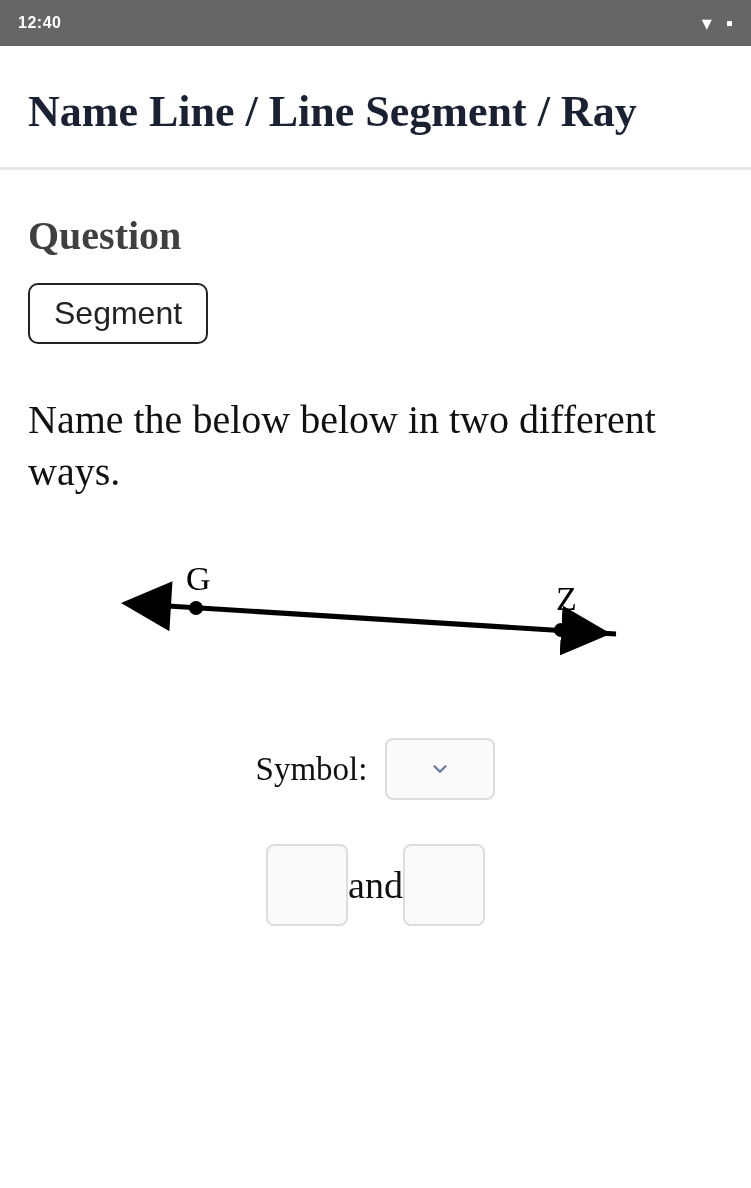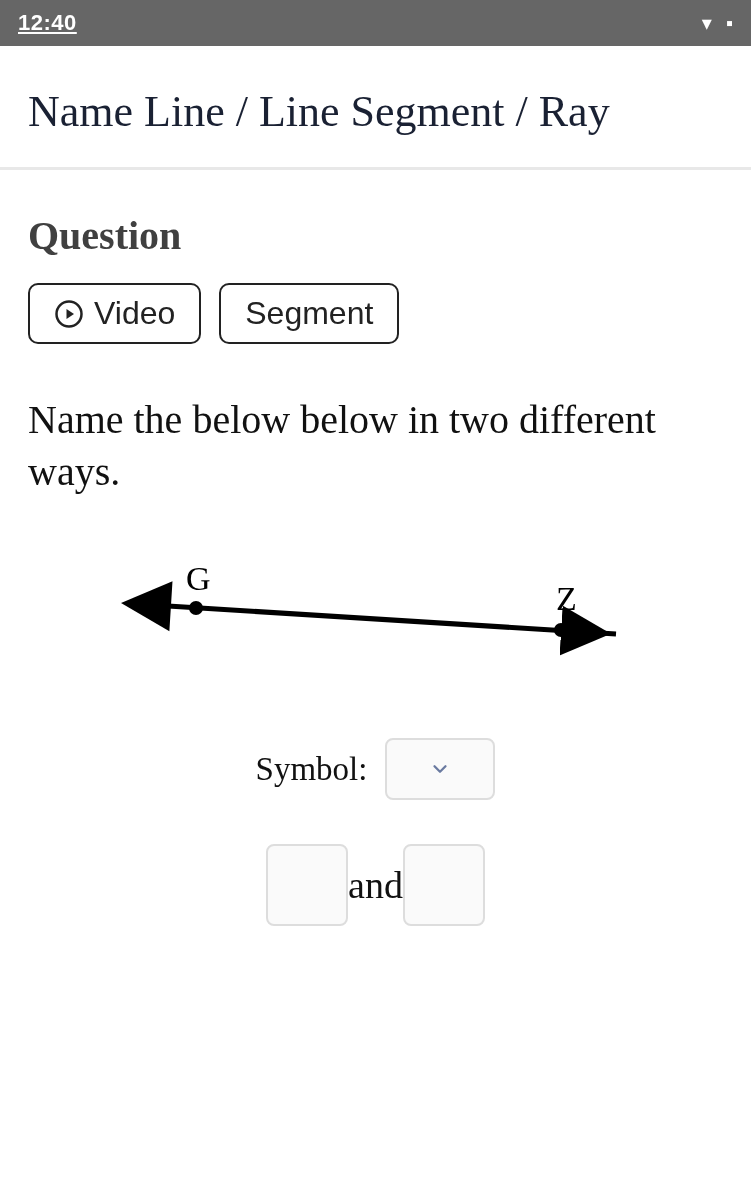--- a/index.html
+++ b/index.html
@@ -1,24 +1,24 @@
 <!DOCTYPE html>
 <html><head>
 <meta charset="utf-8">
 <style>
   * { box-sizing: border-box; margin: 0; padding: 0; }
   html, body { width: 751px; height: 1188px; font-family: Georgia, 'Times New Roman', serif; background: #fff; }
   .topbar { height: 46px; background: #666; display: flex; align-items: center; justify-content: space-between; padding: 0 18px; color: #fff; font-family: Arial, sans-serif; }
-  .topbar-left { font-weight: bold; font-size: 22px; letter-spacing: 0.5px; text-decoration: underline; }
+  .topbar-left { font-weight: bold; font-size: 16px; letter-spacing: 0.5px; }
   .topbar-right { display: flex; gap: 14px; align-items: center; }
   .topbar-icon { font-size: 20px; color: #fff; }
 
   .content { padding: 0; }
   .title-wrap { padding: 40px 28px 30px 28px; border-bottom: 3px solid #e8e8e8; }
-  .title { font-size: 44px; font-weight: normal; color: #1a2133; font-family: Georgia, serif; }
+  .title { font-size: 44px; font-weight: bold; color: #1a2133; font-family: Georgia, serif; }
 
   .body { padding: 42px 28px 0 28px; }
   .question-heading { font-size: 40px; font-weight: bold; color: #404040; font-family: Georgia, serif; margin-bottom: 24px; }
 
   .btn-row { display: flex; gap: 18px; margin-bottom: 50px; }
   .btn { display: flex; align-items: center; gap: 10px; border: 2.5px solid #222; border-radius: 10px; background: #fff; padding: 10px 24px; font-size: 32px; font-family: 'Segoe UI', Arial, sans-serif; color: #222; cursor: pointer; }
   .btn svg { width: 30px; height: 30px; }
 
   .prompt { font-size: 40px; color: #111; line-height: 1.3; font-family: Georgia, serif; margin-bottom: 50px; }
 
@@ -49,27 +49,20 @@
 <div class="content">
   <div class="title-wrap">
     <h1 class="title">Name Line / Line Segment / Ray</h1>
   </div>
 
   <div class="body">
     <div class="question-heading">Question</div>
 
     <div class="btn-row">
       <button class="btn">
-        <svg viewBox="0 0 24 24">
-          <circle cx="12" cy="12" r="10" fill="none" stroke="#222" stroke-width="2"></circle>
-          <polygon points="10,8 16,12 10,16" fill="#222"></polygon>
-        </svg>
-        <span>Video</span>
-      </button>
-      <button class="btn">
         <span>Segment</span>
       </button>
     </div>
 
     <div class="prompt">Name the below below in two different ways.</div>
 
     <div class="figure">
       <svg viewBox="0 0 540 130">
         <defs>
           <marker id="arrL" markerWidth="14" markerHeight="14" refX="3" refY="5" orient="auto">

